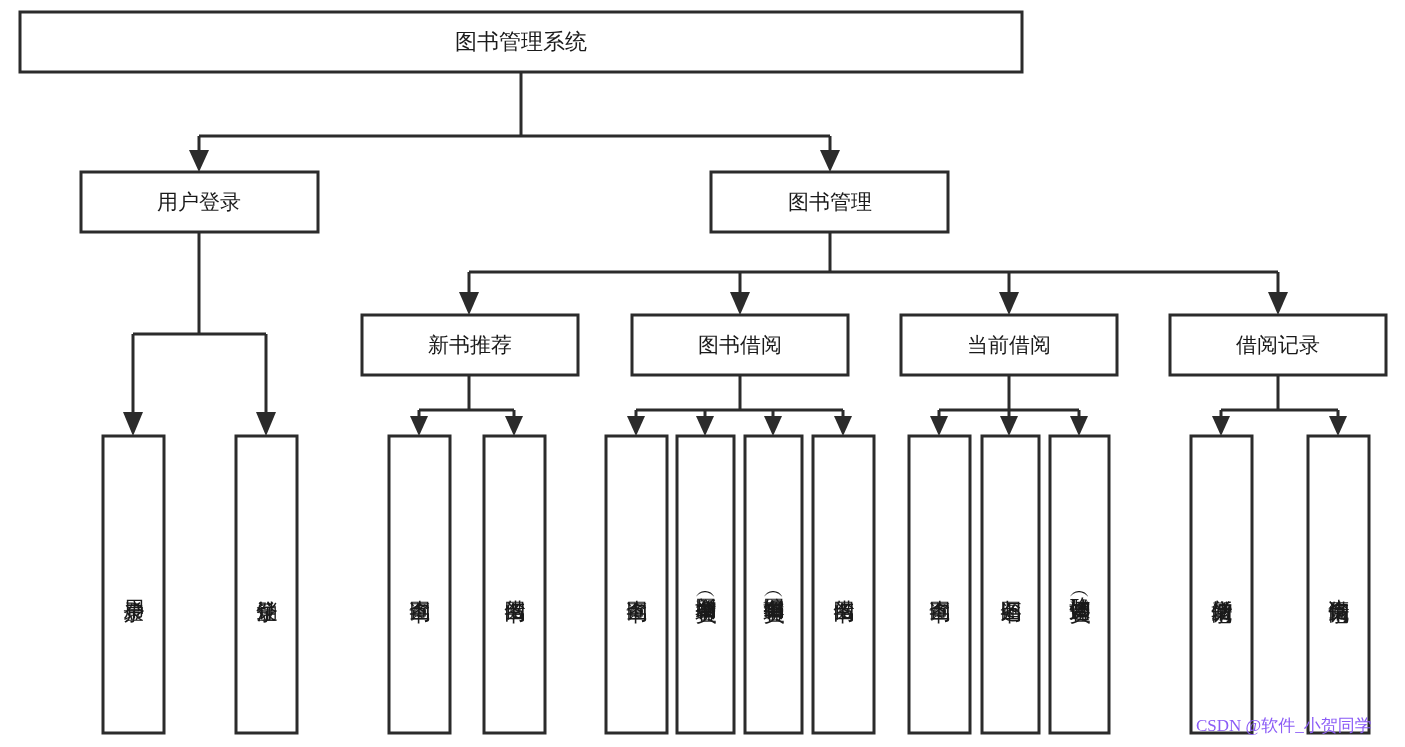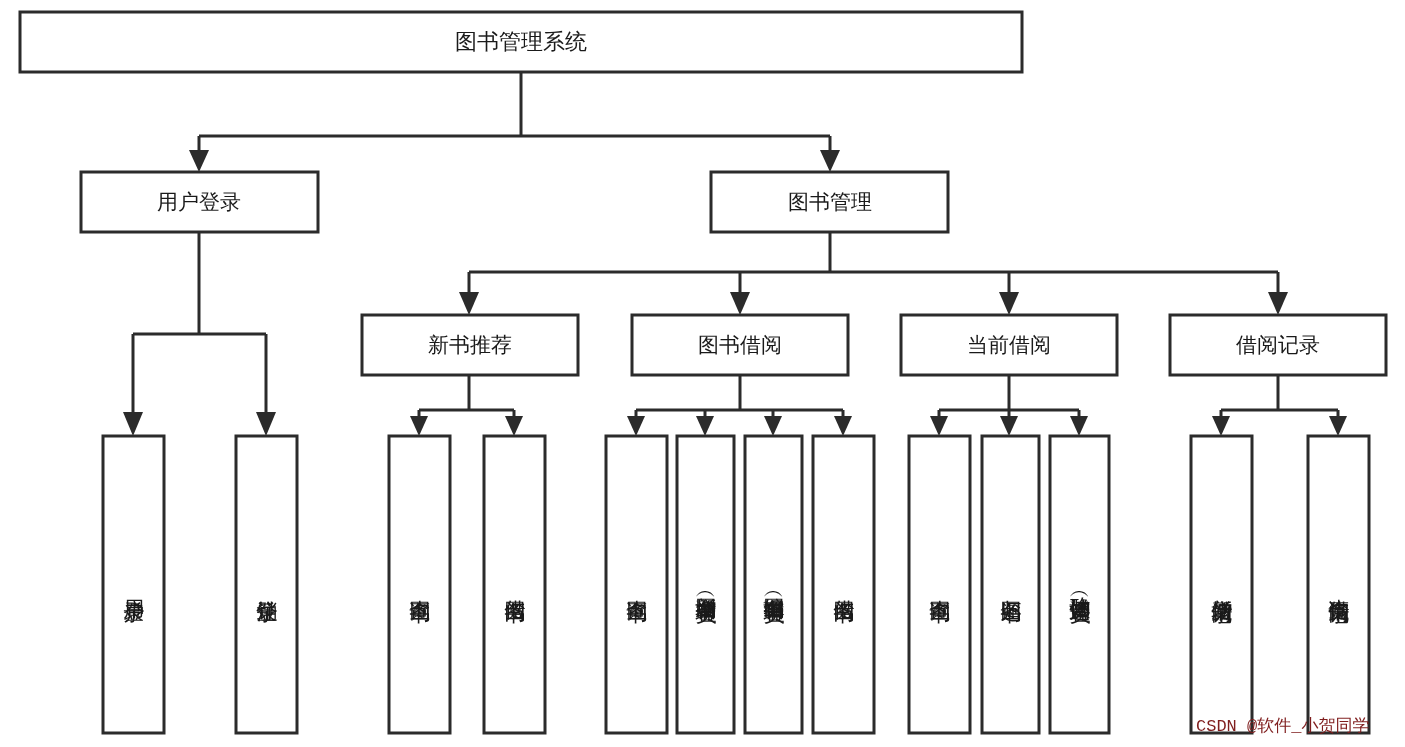--- a/index.html
+++ b/index.html
@@ -69,23 +69,23 @@
     letter-spacing: 1px;
     display: flex;
     align-items: center;
     justify-content: center;
     text-align: center;
     white-space: nowrap;
     user-select: none;
   }
   .watermark {
     position: absolute;
-    font-family: Liberation Mono, monospace;
+    font-family: Liberation Serif, serif;
     font-size: 17px;
-    color: #7f1d1d;
+    color: #8b5cf6;
     white-space: nowrap;
     user-select: none;
   }
 </style>
 </head>
 <body>
 
 <div id="diagram-root">
 
   <svg id="tree-svg" viewBox="0 0 1405 747">

